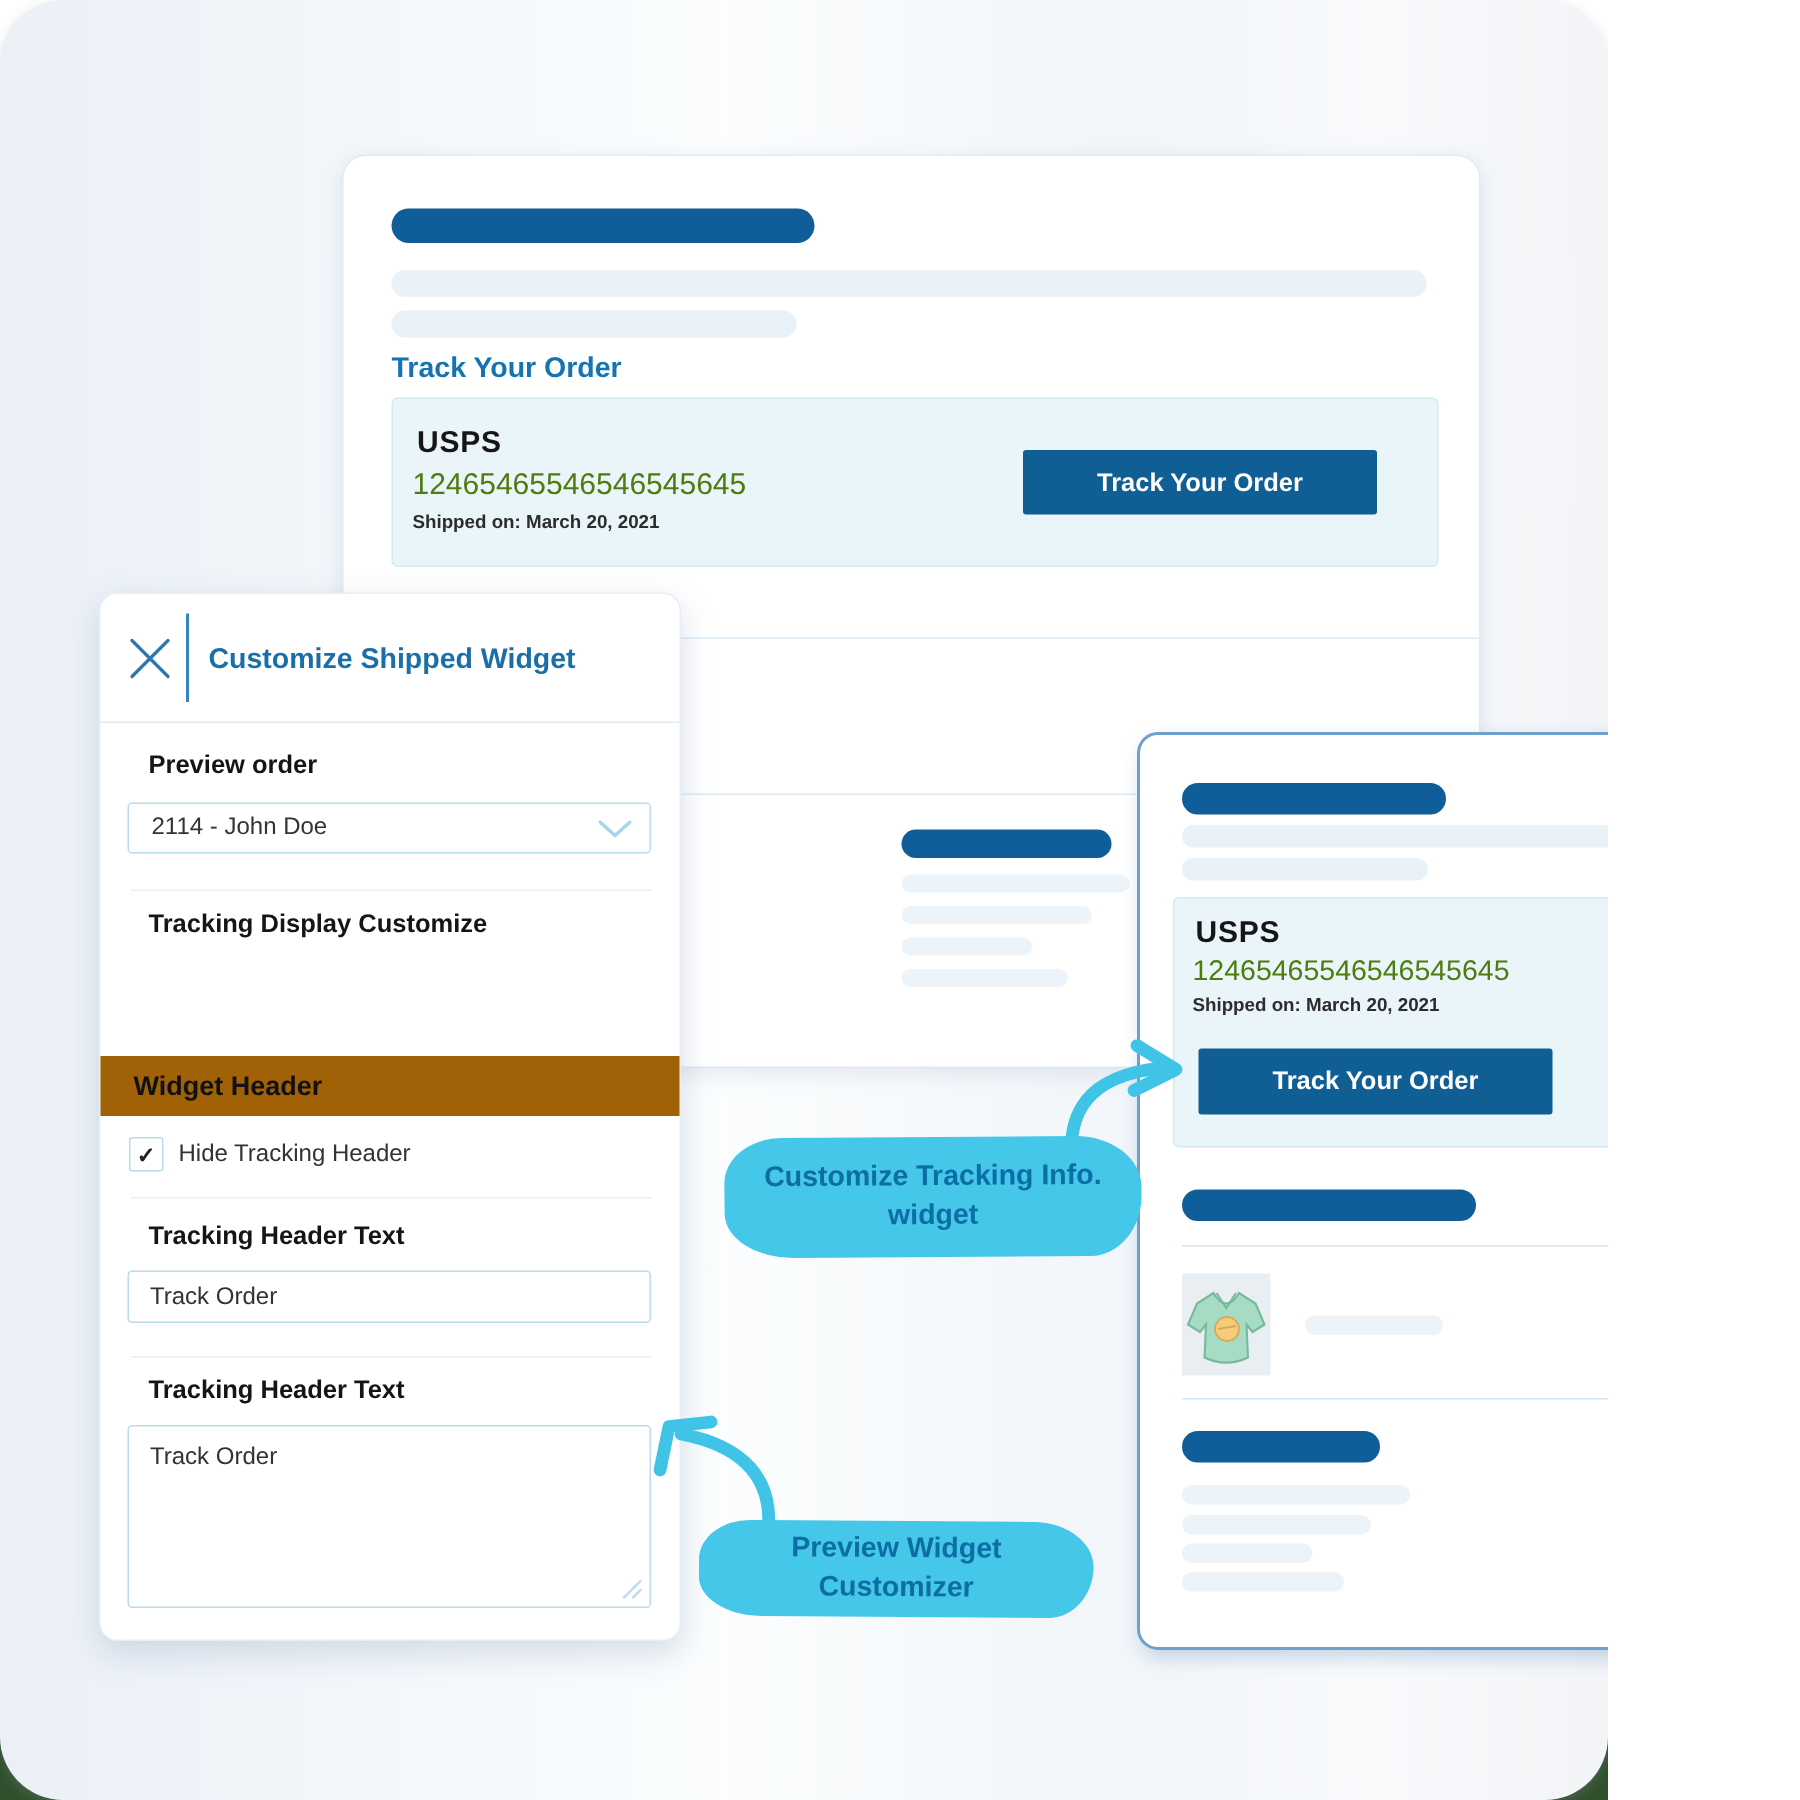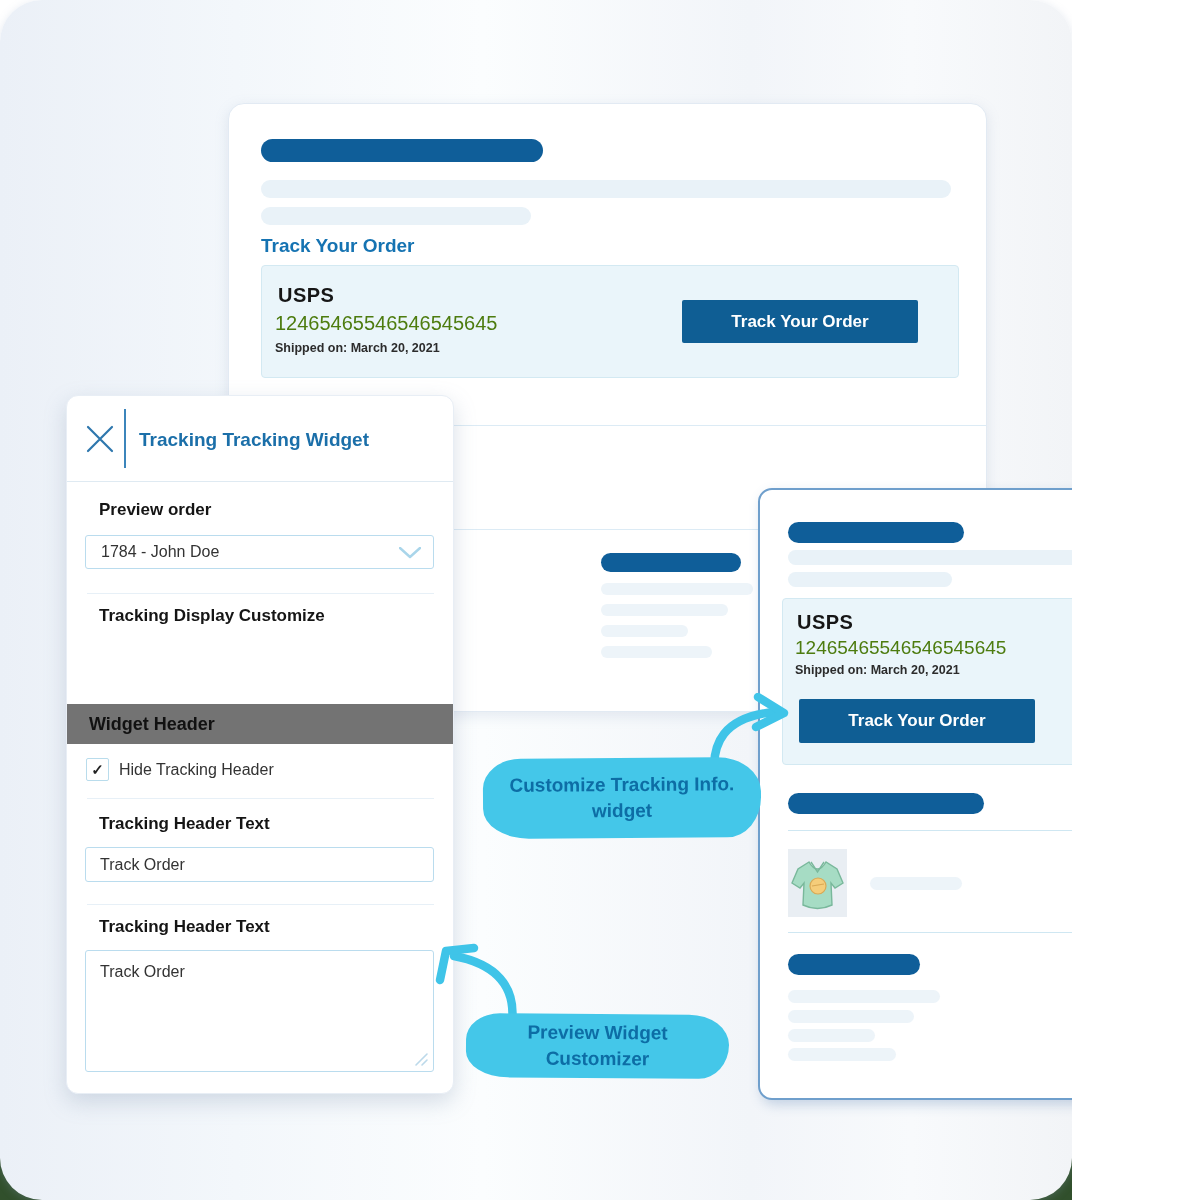--- a/index.html
+++ b/index.html
@@ -40,21 +40,21 @@
   .panel-header{position:absolute;left:0;top:0;right:0;height:85px;border-bottom:1px solid #dfeaf2;}
   .close-btn{position:absolute;left:17px;top:27px;width:32px;height:32px;cursor:pointer;background:none;border:none;padding:0;}
   .vdivider{position:absolute;left:57px;top:13px;width:2px;height:59px;background:#3c85bb;}
   .panel-title{position:absolute;left:72px;top:33px;color:#1b6fa9;font-weight:700;font-size:19px;}
   .field-label{position:absolute;color:#151515;font-weight:700;font-size:17px;margin-left:10px;}
   .selectbox{position:absolute;left:18px;width:349px;height:34px;background:#ffffff;border:1px solid #badcee;
              border-radius:3px;display:flex;align-items:center;padding-left:15px;box-sizing:border-box;
              font-size:16px;color:#333333;cursor:pointer;}
   .selectbox .chev{position:absolute;right:12px;top:11px;}
   .pdivider{position:absolute;left:20px;width:347px;height:1px;background:#e7f0f7;}
-  .section-band{position:absolute;left:0;right:0;top:308px;height:40px;background:#737373;
+  .section-band{position:absolute;left:0;right:0;top:308px;height:40px;background:#a16207;
                 display:flex;align-items:center;padding-left:22px;box-sizing:border-box;
                 color:#111111;font-weight:700;font-size:18px;}
   .checkbox{position:absolute;left:19px;top:362px;width:21px;height:21px;background:#ffffff;
             border:1px solid #b9dcec;border-radius:2px;display:flex;align-items:center;justify-content:center;
             font-size:15px;font-weight:700;color:#222222;cursor:pointer;}
   .check-label{position:absolute;left:52px;top:365px;font-size:16px;color:#333333;}
   .textinput{position:absolute;left:18px;width:349px;height:35px;background:#ffffff;border:1px solid #badcee;
              border-radius:3px;display:flex;align-items:center;padding-left:14px;box-sizing:border-box;
              font-size:16px;color:#333333;cursor:text;}
   .textareabox{position:absolute;left:18px;top:554px;width:349px;height:122px;background:#ffffff;
@@ -136,26 +136,26 @@
     </div>
 
     <div class="panel">
       <div class="panel-header">
         <button class="close-btn">
           <svg width="32" height="32" viewBox="0 0 32 32">
             <path d="M4 4 L28 28 M28 4 L4 28" stroke="#2e77ad" stroke-width="2.2" stroke-linecap="round"></path>
           </svg>
         </button>
         <div class="vdivider"></div>
-        <div class="panel-title">Tracking Tracking Widget</div>
+        <div class="panel-title">Customize Shipped Widget</div>
       </div>
 
       <div class="field-label" style="left:22px;top:104px;">Preview order</div>
       <div class="selectbox" style="top:139px;">
-        <span>1784 - John Doe</span>
+        <span>2114 - John Doe</span>
         <svg class="chev" width="22" height="12" viewBox="0 0 22 12">
           <polyline points="1,1 11,10 21,1" fill="none" stroke="#a9d5ea" stroke-width="2.4" stroke-linecap="round" stroke-linejoin="round"></polyline>
         </svg>
       </div>
 
       <div class="pdivider" style="top:197px;"></div>
 
       <div class="field-label" style="left:22px;top:210px;">Tracking Display Customize</div>
 
       <div class="section-band">Widget Header</div>

